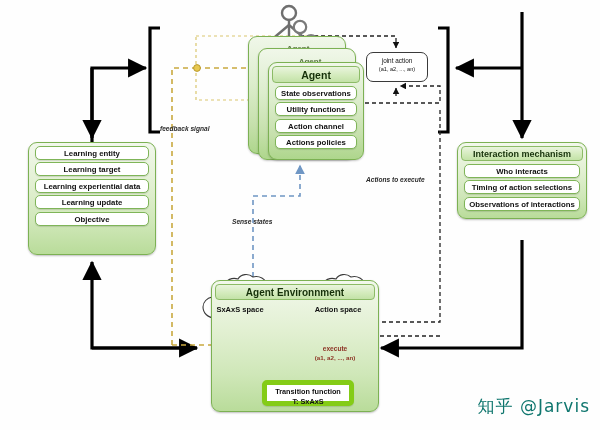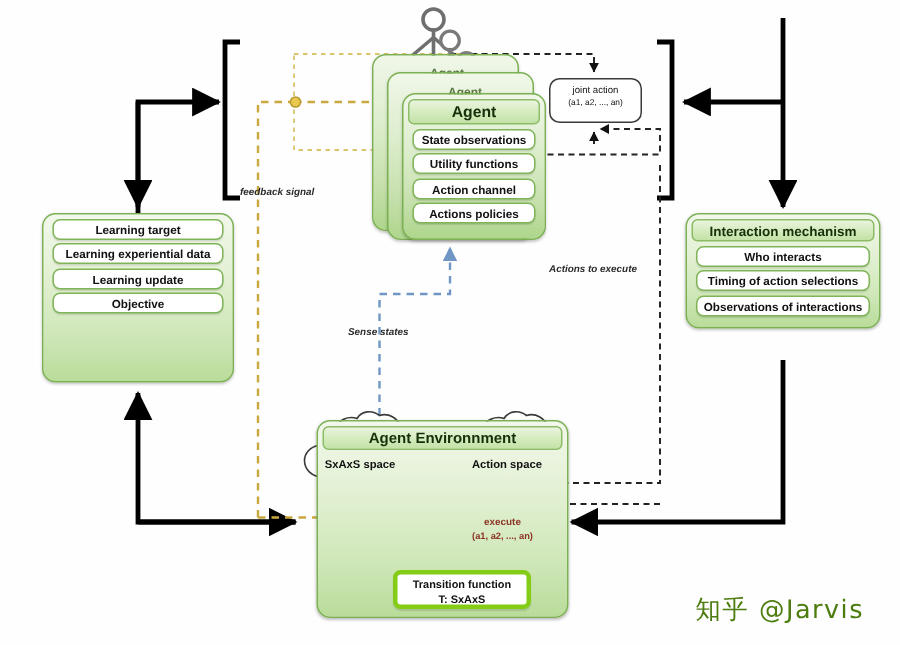--- a/index.html
+++ b/index.html
@@ -102,21 +102,21 @@
 
   .cloud-label {
     position: absolute;
     font-size: 7.5px; font-weight: bold; color: #111;
     text-align: center; width: 80px;
   }
 
   #transition {
     position: absolute;
     left: 262px; top: 380px; width: 92px; height: 26px;
-    border: 3px solid #84cc16;
+    border: 5px solid #84cc16;
     border-radius: 5px;
     background: #ffffff;
     text-align: center;
     box-shadow: 0 1px 1px rgba(0,0,0,0.12);
     padding-top: 2px;
   }
   #transition div { font-size: 7.3px; font-weight: bold; color: #111; line-height: 10px; }
 
   .exec-label {
     position: absolute;
@@ -136,23 +136,23 @@
     color: #2a2a2a;
     white-space: nowrap;
   }
   #lbl-feedback  { left: 160px; top: 125px; }
   #lbl-sense     { left: 232px; top: 218px; }
   #lbl-actions   { left: 366px; top: 176px; }
 
   
   #watermark {
     position: absolute;
-    right: 24px; bottom: 12px;
+    right: 10px; bottom: 12px;
     font-size: 17px;
-    color: #4d7c0f;
+    color: #0f766e;
     letter-spacing: 1px;
     font-family: "DejaVu Sans", sans-serif;
   }
 </style>
 </head>
 <body>
 
 <div id="stage">
 
   <svg class="layer" viewBox="0 0 600 430">
@@ -263,20 +263,21 @@
     <g>
       <path d="M313,318
                c-7,0 -12,-5 -12,-11 c0,-5 4,-9 9,-10
                c-1,-7 5,-13 12,-12 c2,-5 8,-8 14,-6
                c3,-5 10,-6 15,-2 c6,-2 13,2 14,8
                c6,0 11,5 11,11 c0,7 -6,12 -13,12 Z" fill="#ffffff" stroke="#3b3b3b" stroke-width="1.1"></path>
     </g>
   </svg>
 
   <div class="panel" id="learning">
+    <div class="row">Learning entity</div>
     <div class="row">Learning target</div>
     <div class="row">Learning experiential data</div>
     <div class="row">Learning update</div>
     <div class="row">Objective</div>
   </div>
 
   <div class="panel" id="interaction">
     <div class="panel-title">Interaction mechanism</div>
     <div class="row">Who interacts</div>
     <div class="row">Timing of action selections</div>

